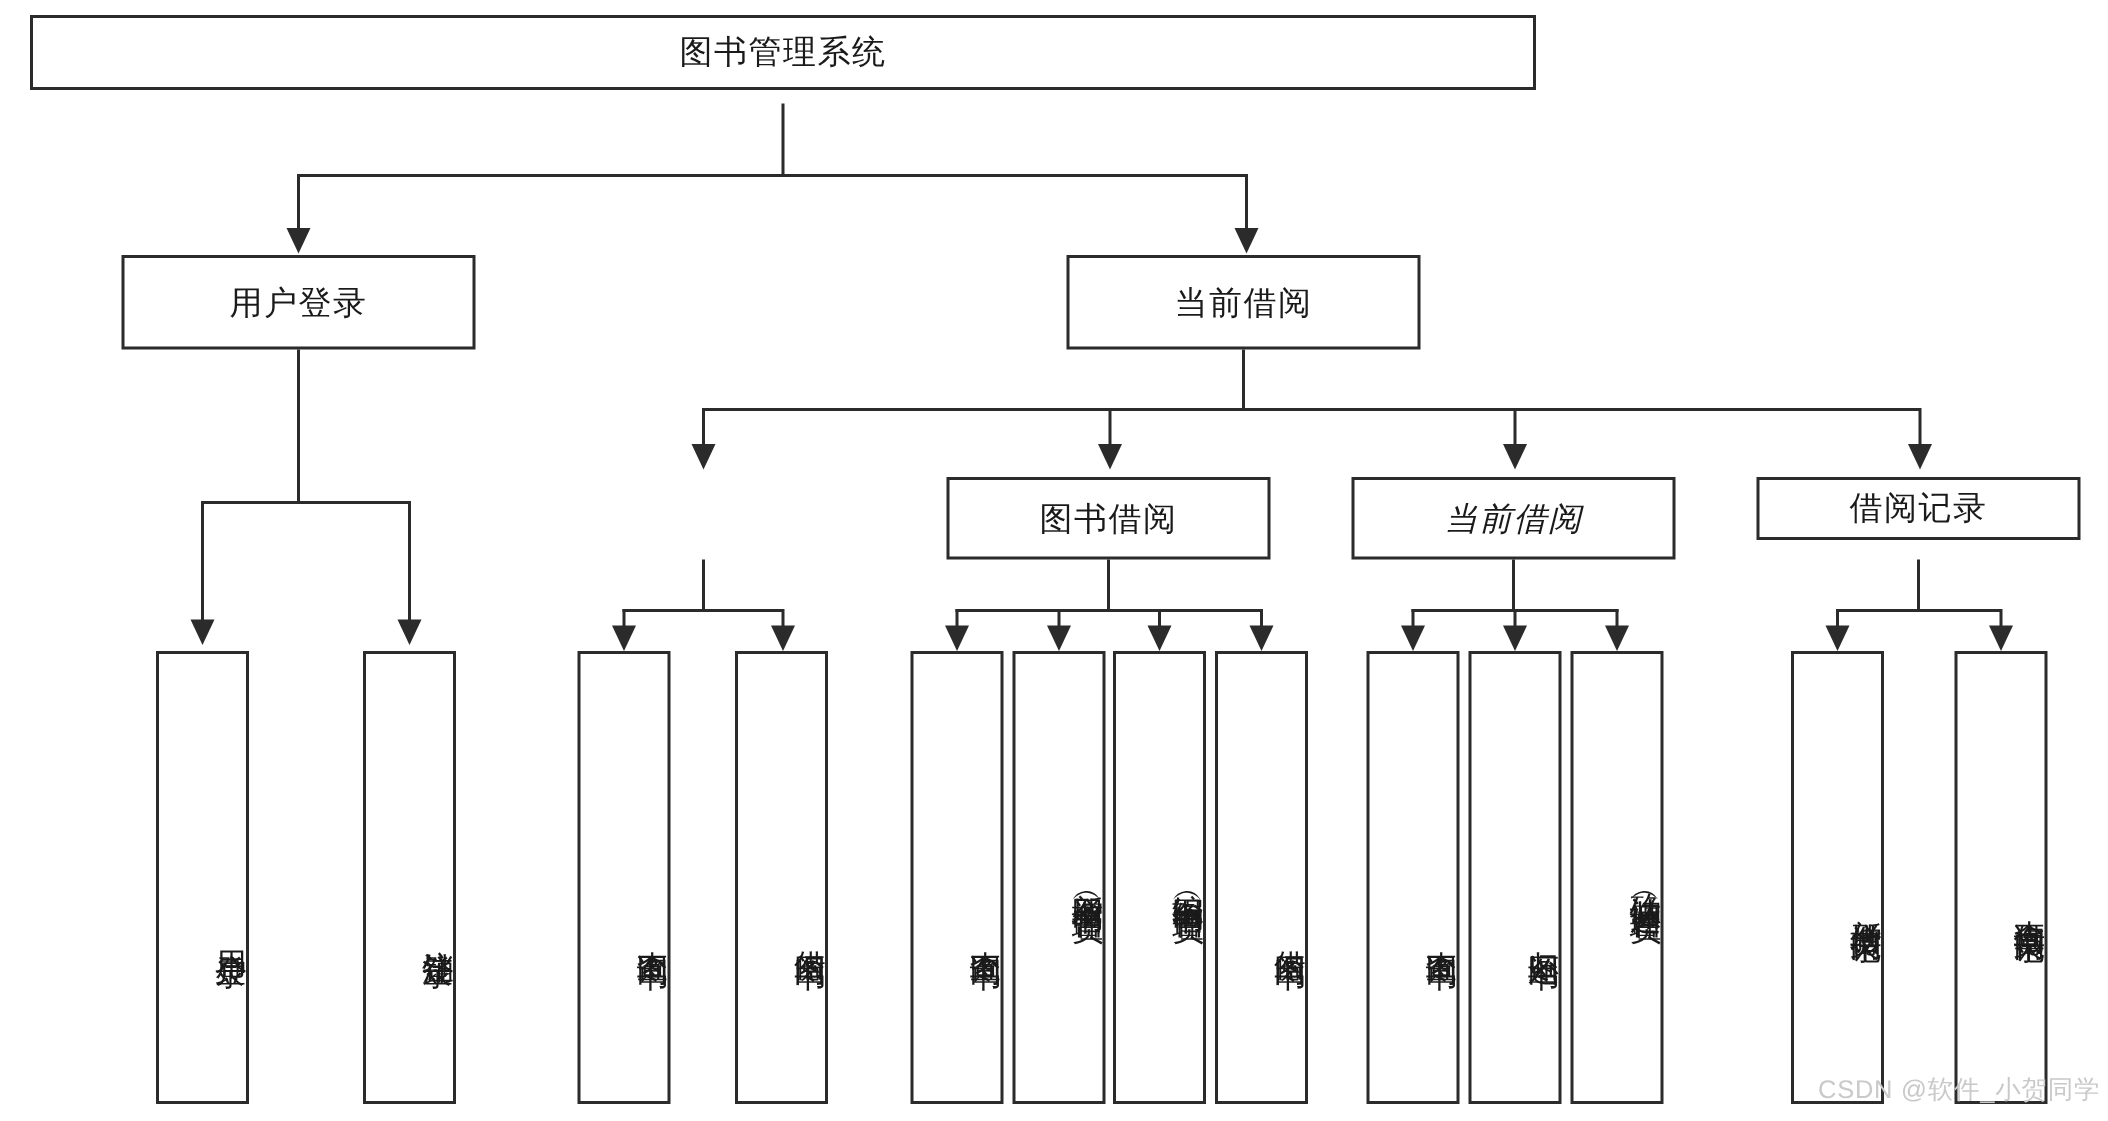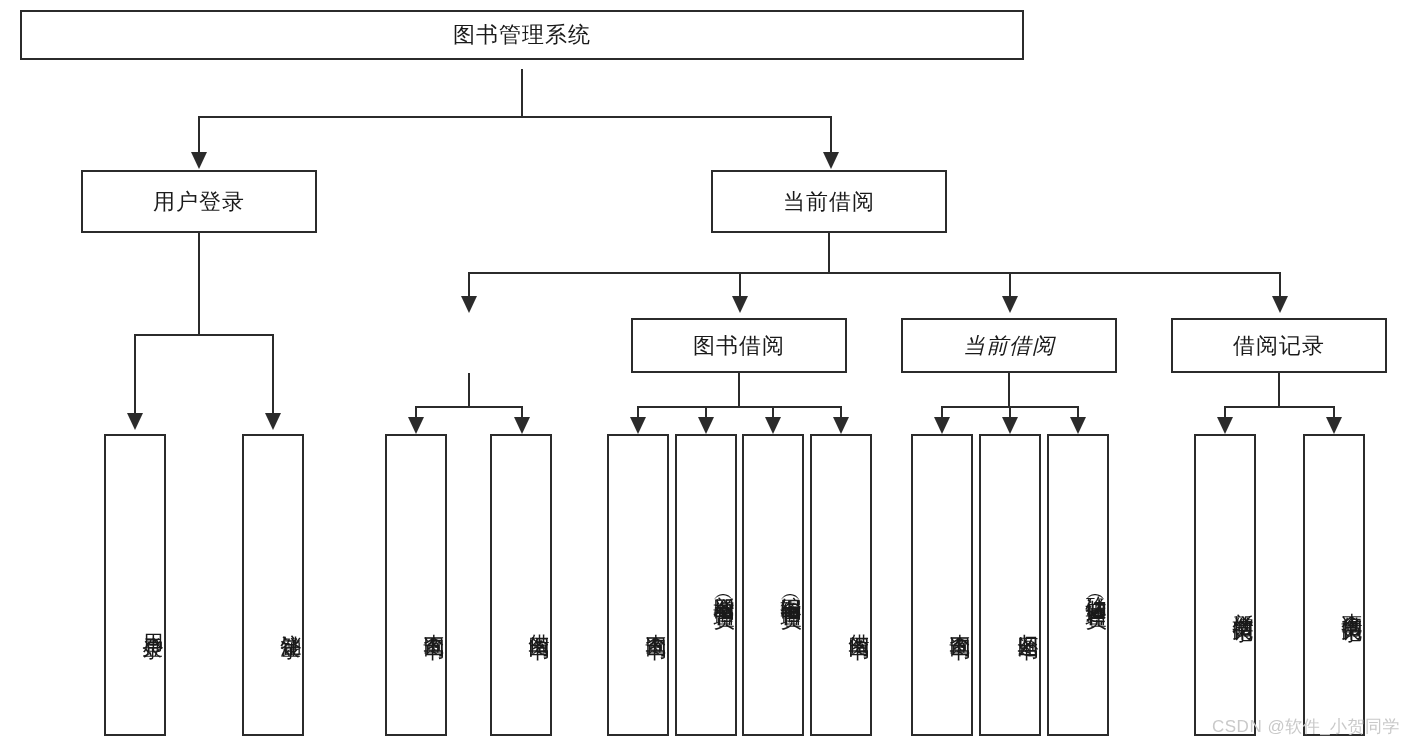--- a/index.html
+++ b/index.html
@@ -109,21 +109,21 @@
   <div class="arrow" style="left:461px; top:296px;"></div>
   <div class="vline" style="left:739px; top:272px; height:25px;"></div>
   <div class="arrow" style="left:732px; top:296px;"></div>
   <div class="vline" style="left:1009px; top:272px; height:25px;"></div>
   <div class="arrow" style="left:1002px; top:296px;"></div>
   <div class="vline" style="left:1279px; top:272px; height:25px;"></div>
   <div class="arrow" style="left:1272px; top:296px;"></div>
 
   <div class="node horiz" style="left:631px; top:318px; width:216px; height:55px;">图书借阅</div>
   <div class="node horiz" style="left:901px; top:318px; width:216px; height:55px;font-style:italic;">当前借阅</div>
-  <div class="node horiz" style="left:1171px; top:318px; width:216px; height:55px;">借阅记录</div>
+  <div class="node horiz" style="left:1171px; top:318px; width:216px; height:42px;">借阅记录</div>
 
   <div class="vline" style="left:468px; top:373px; height:34px;"></div>
   <div class="hline" style="left:415px; top:406px; width:107px;"></div>
   <div class="vline" style="left:415px; top:406px; height:12px;"></div>
   <div class="arrow" style="left:408px; top:417px;"></div>
   <div class="vline" style="left:521px; top:406px; height:12px;"></div>
   <div class="arrow" style="left:514px; top:417px;"></div>
 
   <div class="vline" style="left:738px; top:373px; height:34px;"></div>
   <div class="hline" style="left:637px; top:406px; width:205px;"></div>

